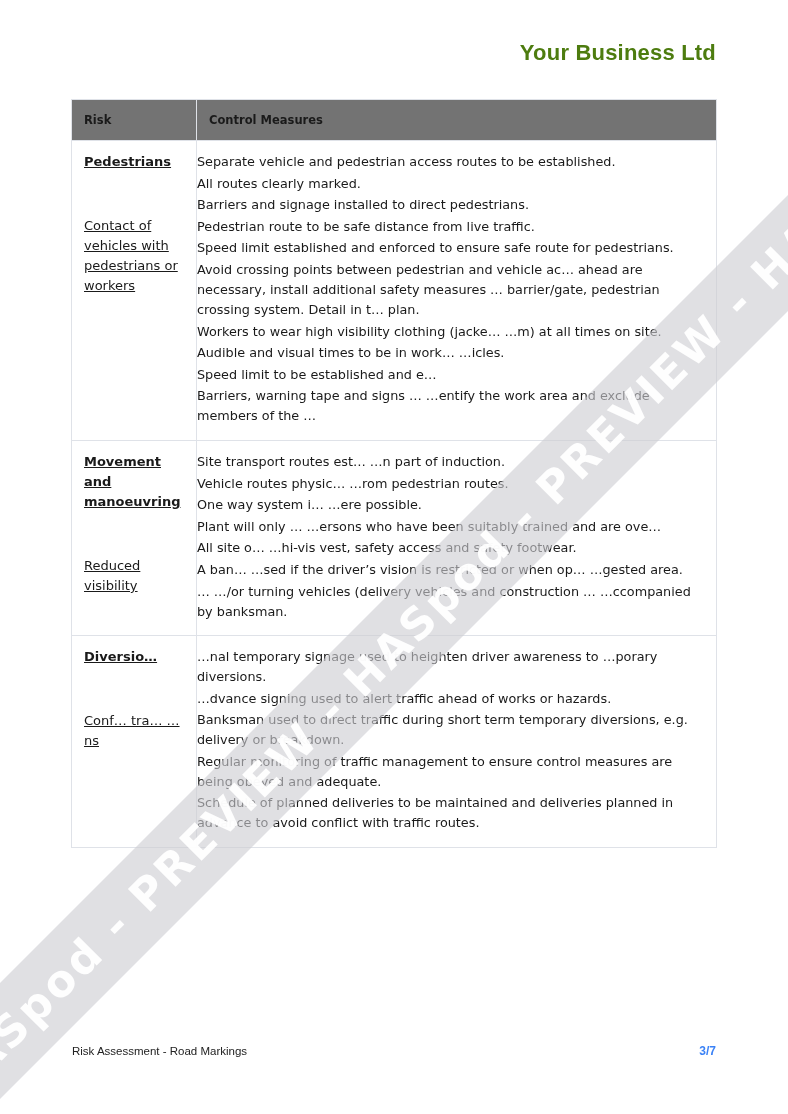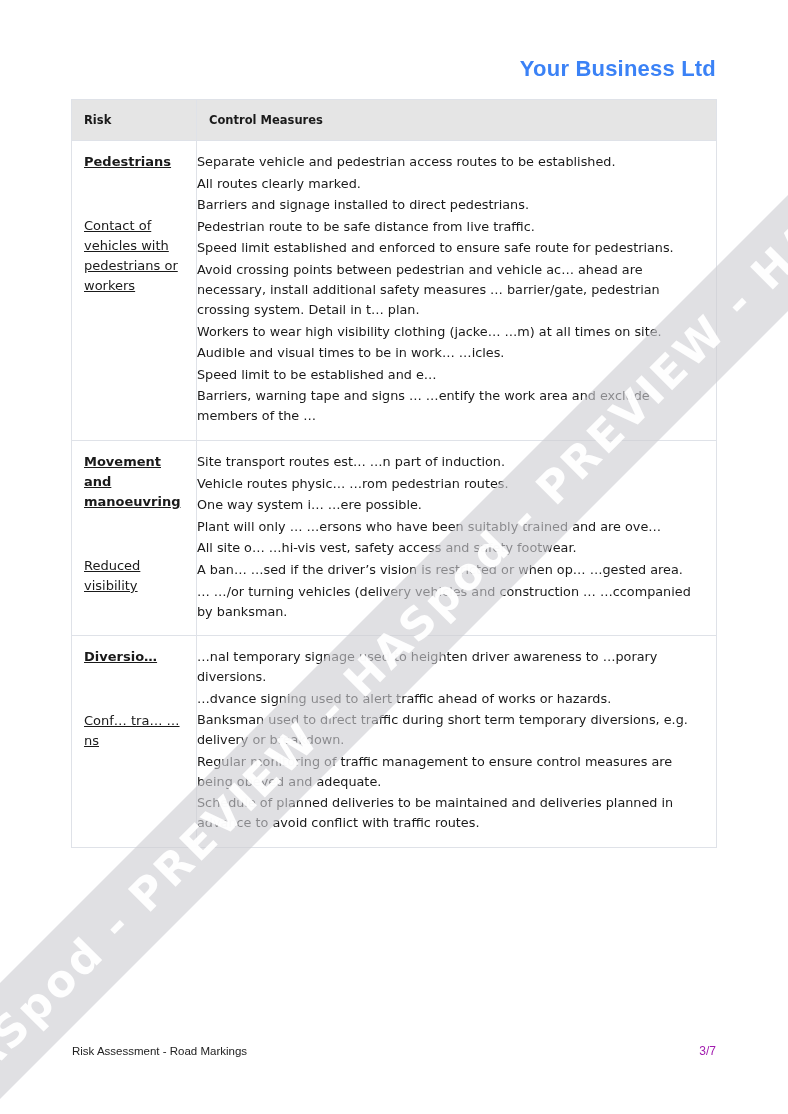--- a/index.html
+++ b/index.html
@@ -1,47 +1,47 @@
 <!DOCTYPE html>
 <html><head>
 <meta charset="utf-8">
 <style>
   html, body { margin: 0; padding: 0; }
   body {
     width: 788px; height: 1114px; background: #ffffff; position: relative; overflow: hidden;
     font-family: "DejaVu Sans", "Liberation Sans", sans-serif; color: #1a1a1a;
   }
   .company {
-    position: absolute; right: 72px; top: 56px;
-    font-family: "Liberation Sans", sans-serif; font-weight: 700; font-size: 22px; color: #3b82f6;
+    position: absolute; right: 72px; top: 40px;
+    font-family: "Liberation Sans", sans-serif; font-weight: 700; font-size: 22px; color: #4d7c0f;
     letter-spacing: 0.2px;
   }
   table.risk {
     position: absolute; left: 71px; top: 99px; width: 646px;
     border-collapse: collapse; table-layout: fixed;
   }
   table.risk th, table.risk td {
     border: 1px solid #dfe2e8; vertical-align: top; text-align: left;
   }
   table.risk th {
-    background: #e5e5e5; font-size: 11.5px; font-weight: 700; height: 40px; padding: 0 12px;
+    background: #737373; font-size: 11.5px; font-weight: 700; height: 40px; padding: 0 12px;
     vertical-align: middle; font-family: "DejaVu Sans", sans-serif;
   }
   col.c1 { width: 125px; }
   td.risk-cell { padding: 11px 12px 12px 12px; font-size: 13px; line-height: 20px; text-decoration: underline; }
   td.measures-cell { padding: 11px 12px 12px 0; font-size: 12.8px; line-height: 20px; }
   .risk-title { font-weight: 700; display: block; }
   .risk-desc { display: block; margin-top: 44px; }
   .measure { display: block; margin-bottom: 1.6px; }
   .footer-left {
     position: absolute; left: 72px; top: 1045px; font-size: 11.5px; color: #222;
     font-family: "Liberation Sans", sans-serif;
   }
   .footer-right {
-    position: absolute; right: 72px; top: 1044px; font-size: 12px; font-weight: 400; color: #a21caf;
+    position: absolute; right: 72px; top: 1044px; font-size: 12px; font-weight: 700; color: #3b82f6;
     font-family: "Liberation Sans", sans-serif;
   }
   .watermark {
     position: absolute; left: -260px; top: 560px; width: 1400px; height: 82px;
     background: rgba(205,205,210,0.62);
     transform: rotate(-45deg); transform-origin: center center;
     color: rgba(255,255,255,0.95); font-family: "DejaVu Sans", sans-serif; font-weight: 700;
     font-size: 44px; line-height: 82px; white-space: nowrap; text-align: center;
     letter-spacing: 3px; pointer-events: none;
   }

